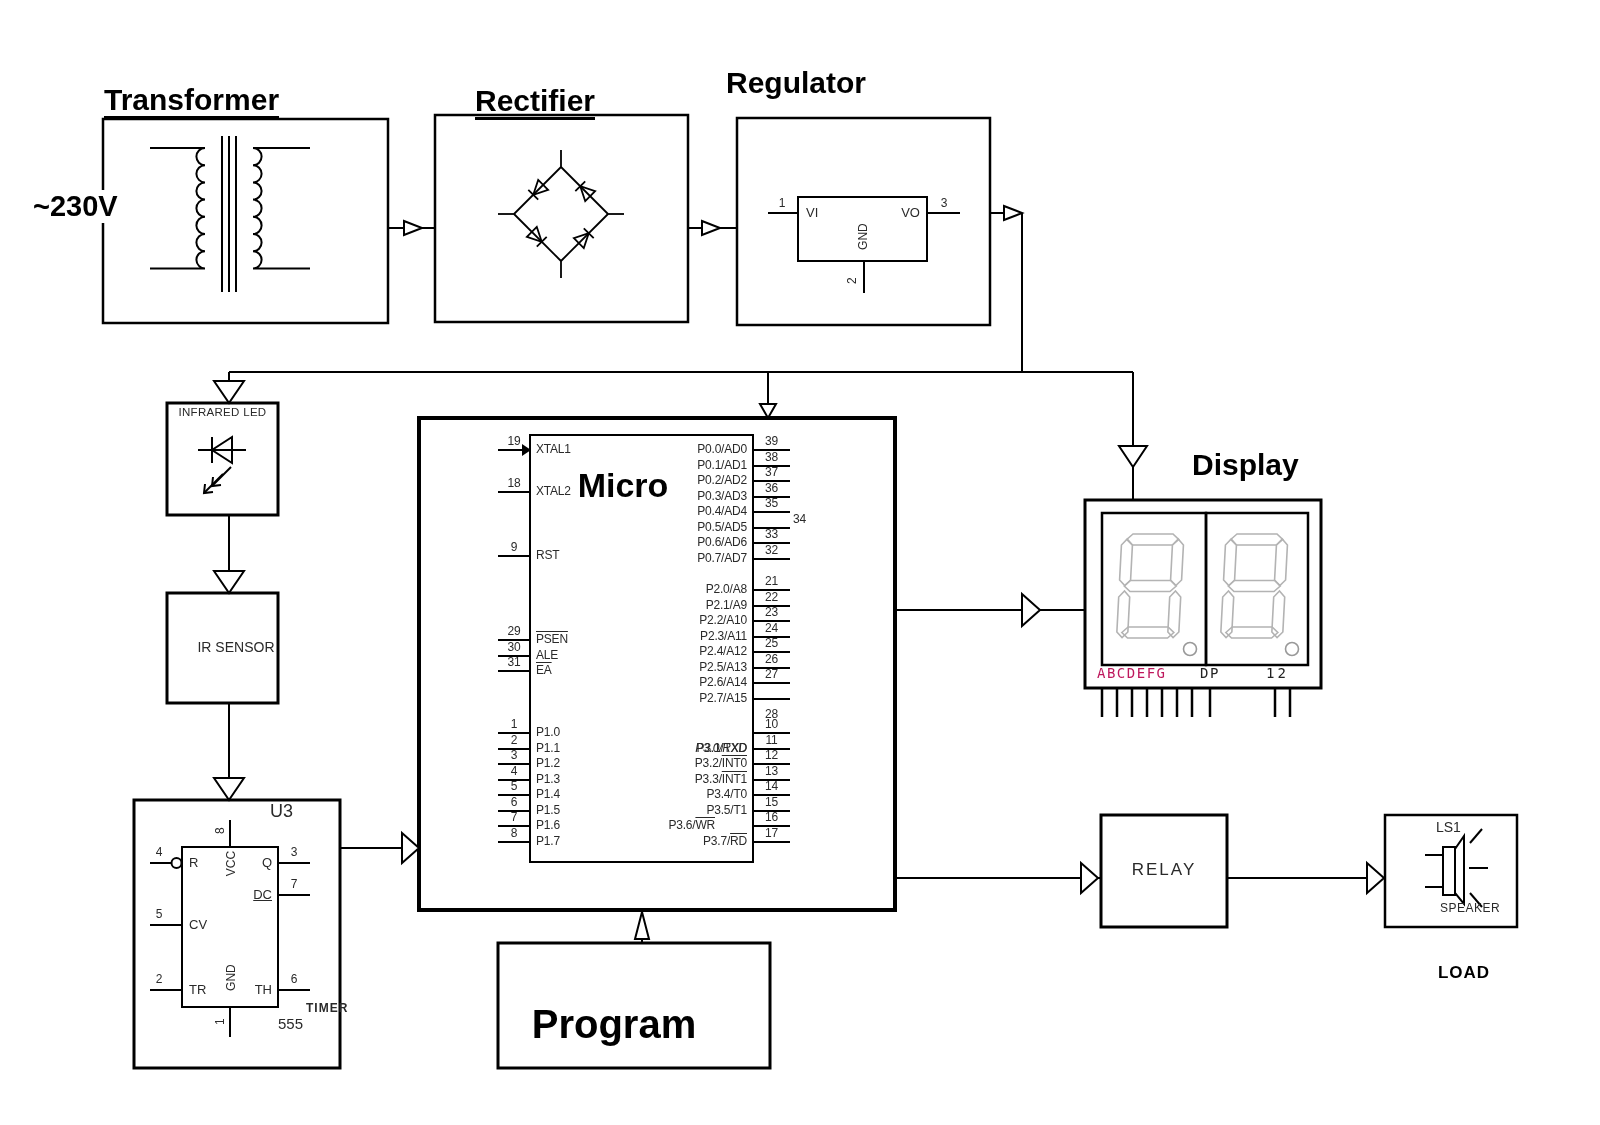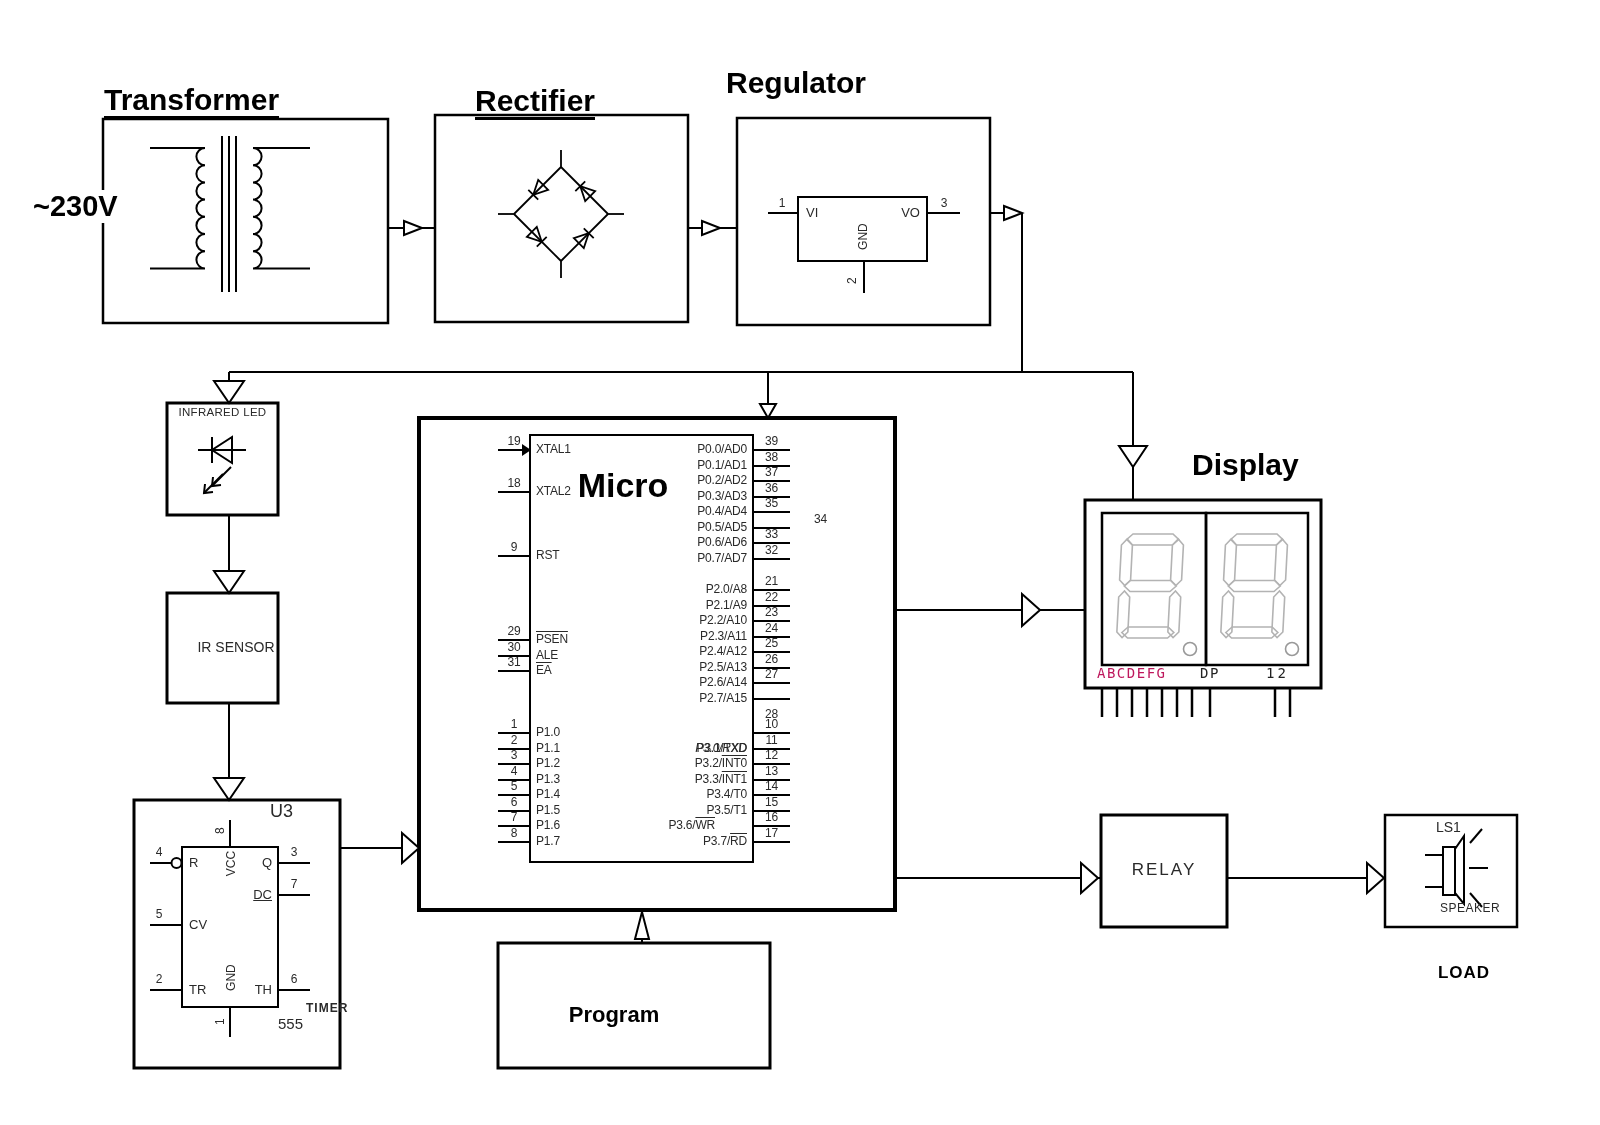--- a/index.html
+++ b/index.html
@@ -234,21 +234,21 @@
       <div class="stub sr" style="left: 753px; top: 480px;"></div>
       <div class="pnum" style="left: 753px; top: 466px; width: 37px;">37</div>
       <div class="plabel" style="top: 474px; right: 853px;">P0.2/AD2</div>
       <div class="stub sr" style="left: 753px; top: 495.5px;"></div>
       <div class="pnum" style="left: 753px; top: 481.5px; width: 37px;">36</div>
       <div class="plabel" style="top: 489.5px; right: 853px;">P0.3/AD3</div>
       <div class="stub sr" style="left: 753px; top: 511px;"></div>
       <div class="pnum" style="left: 753px; top: 497px; width: 37px;">35</div>
       <div class="plabel" style="top: 505px; right: 853px;">P0.4/AD4</div>
       <div class="stub sr" style="left: 753px; top: 526.5px;"></div>
-      <div class="pnum" style="left: 774px; top: 512.5px; width: 37px; padding-left: 40px;">34</div>
+      <div class="pnum" style="left: 753px; top: 512.5px; width: 37px; padding-left: 40px;">34</div>
       <div class="plabel" style="top: 520.5px; right: 853px;">P0.5/AD5</div>
       <div class="stub sr" style="left: 753px; top: 542px;"></div>
       <div class="pnum" style="left: 753px; top: 528px; width: 37px;">33</div>
       <div class="plabel" style="top: 536px; right: 853px;">P0.6/AD6</div>
       <div class="stub sr" style="left: 753px; top: 557.5px;"></div>
       <div class="pnum" style="left: 753px; top: 543.5px; width: 37px;">32</div>
       <div class="plabel" style="top: 551.5px; right: 853px;">P0.7/AD7</div>
       <div class="stub sr" style="left: 753px; top: 589px;"></div>
       <div class="pnum" style="left: 753px; top: 575px; width: 37px;">21</div>
       <div class="plabel" style="top: 583px; right: 853px;">P2.0/A8</div>
@@ -334,20 +334,20 @@
   <div class="lab c rot" style="left:207px; top:1015px; width:28px; font-size:12px;">1</div>
   <div class="lab" style="left:278px; top:1016px; font-size:15px;">555</div>
   <div class="lab" style="left:306px; top:1002px; font-size:12px; letter-spacing:1px;font-weight:bold;">TIMER</div>
 
   <div class="bigbold c" style="left:513px; top:466px; width:220px; font-size:34px;">Micro</div>
 
   <div class="lab mono" style="left:1097px; top:666px; font-size:14px; letter-spacing:1.5px; color:#be185d;">ABCDEFG</div>
   <div class="lab mono" style="left:1200px; top:666px; font-size:14px; letter-spacing:1.5px; color:#222;">DP</div>
   <div class="lab mono" style="left:1266px; top:666px; font-size:14px; letter-spacing:3px; color:#222;">12</div>
 
-  <div class="bigbold c" style="left:498px; top:1002px; width:232px; font-size:22px;">Program</div>
+  <div class="bigbold c" style="left:498px; top:1002px; width:232px; font-size:40px;">Program</div>
 
   <div class="lab c" style="left:1101px; top:861px; width:126px; font-size:17px; letter-spacing:2px;">RELAY</div>
   <div class="lab" style="left:1436px; top:820px; font-size:14px;">LS1</div>
   <div class="lab c" style="left:1430px; top:902px; width:80px; font-size:12px; letter-spacing:0.5px;">SPEAKER</div>
   <div class="lab c" style="left:1424px; top:964px; width:80px; font-size:17px; font-weight:600; letter-spacing:1px; color:#000;">LOAD</div>
 
 </div>
 
 </body></html>

